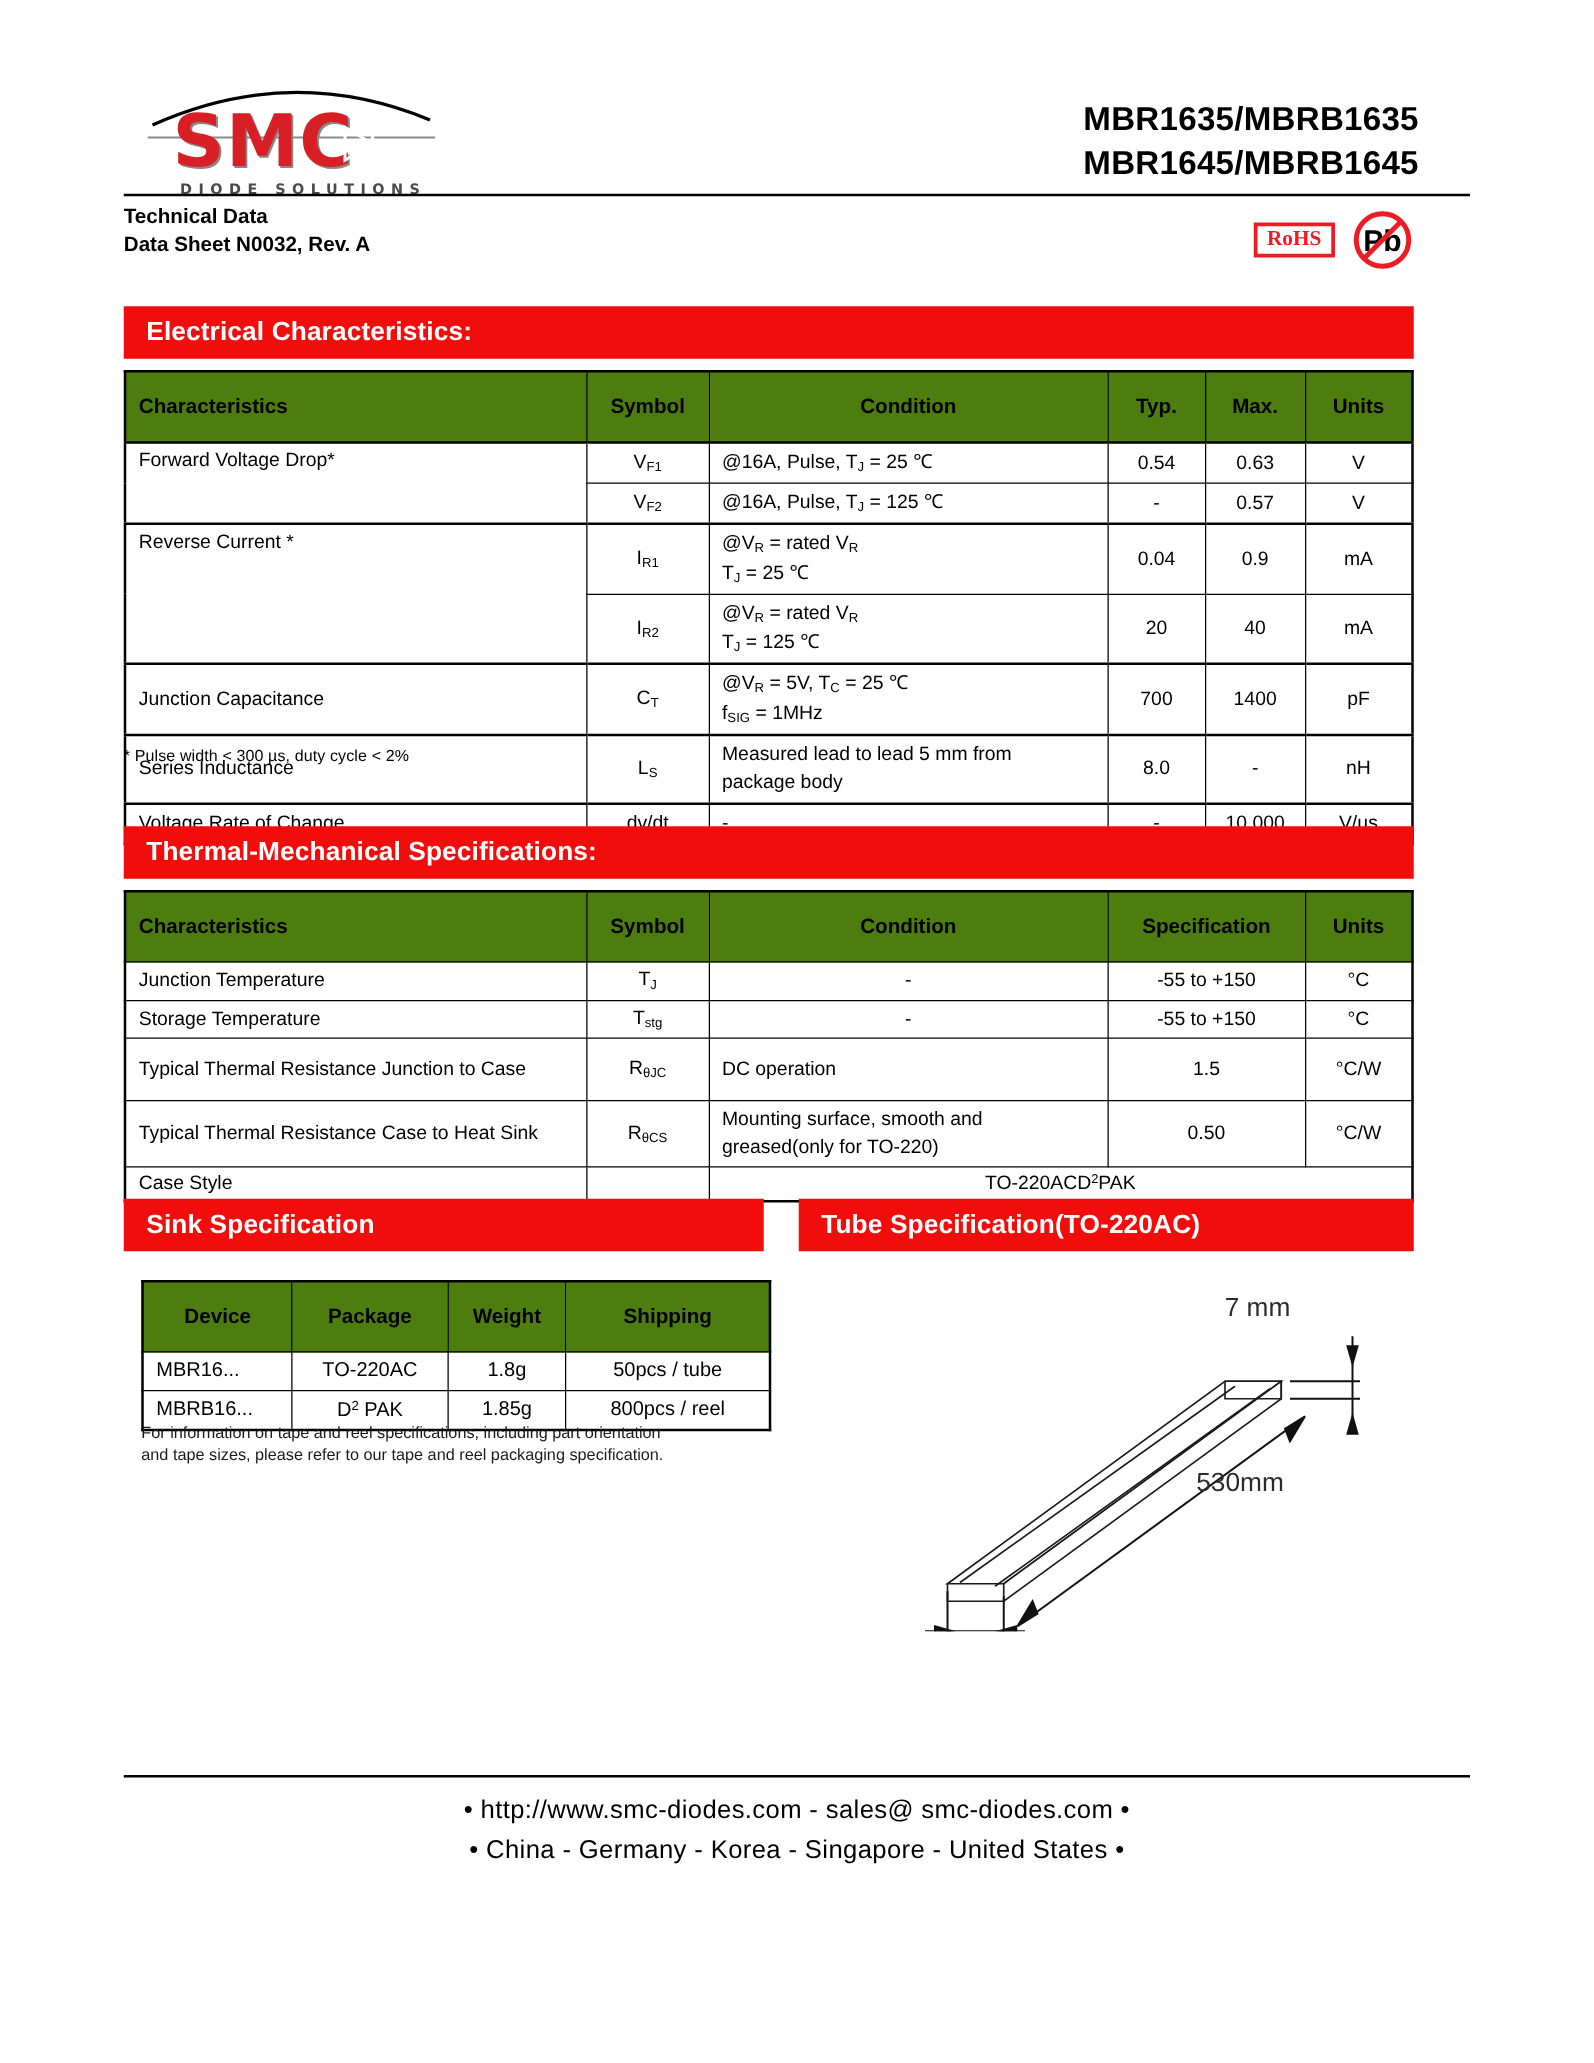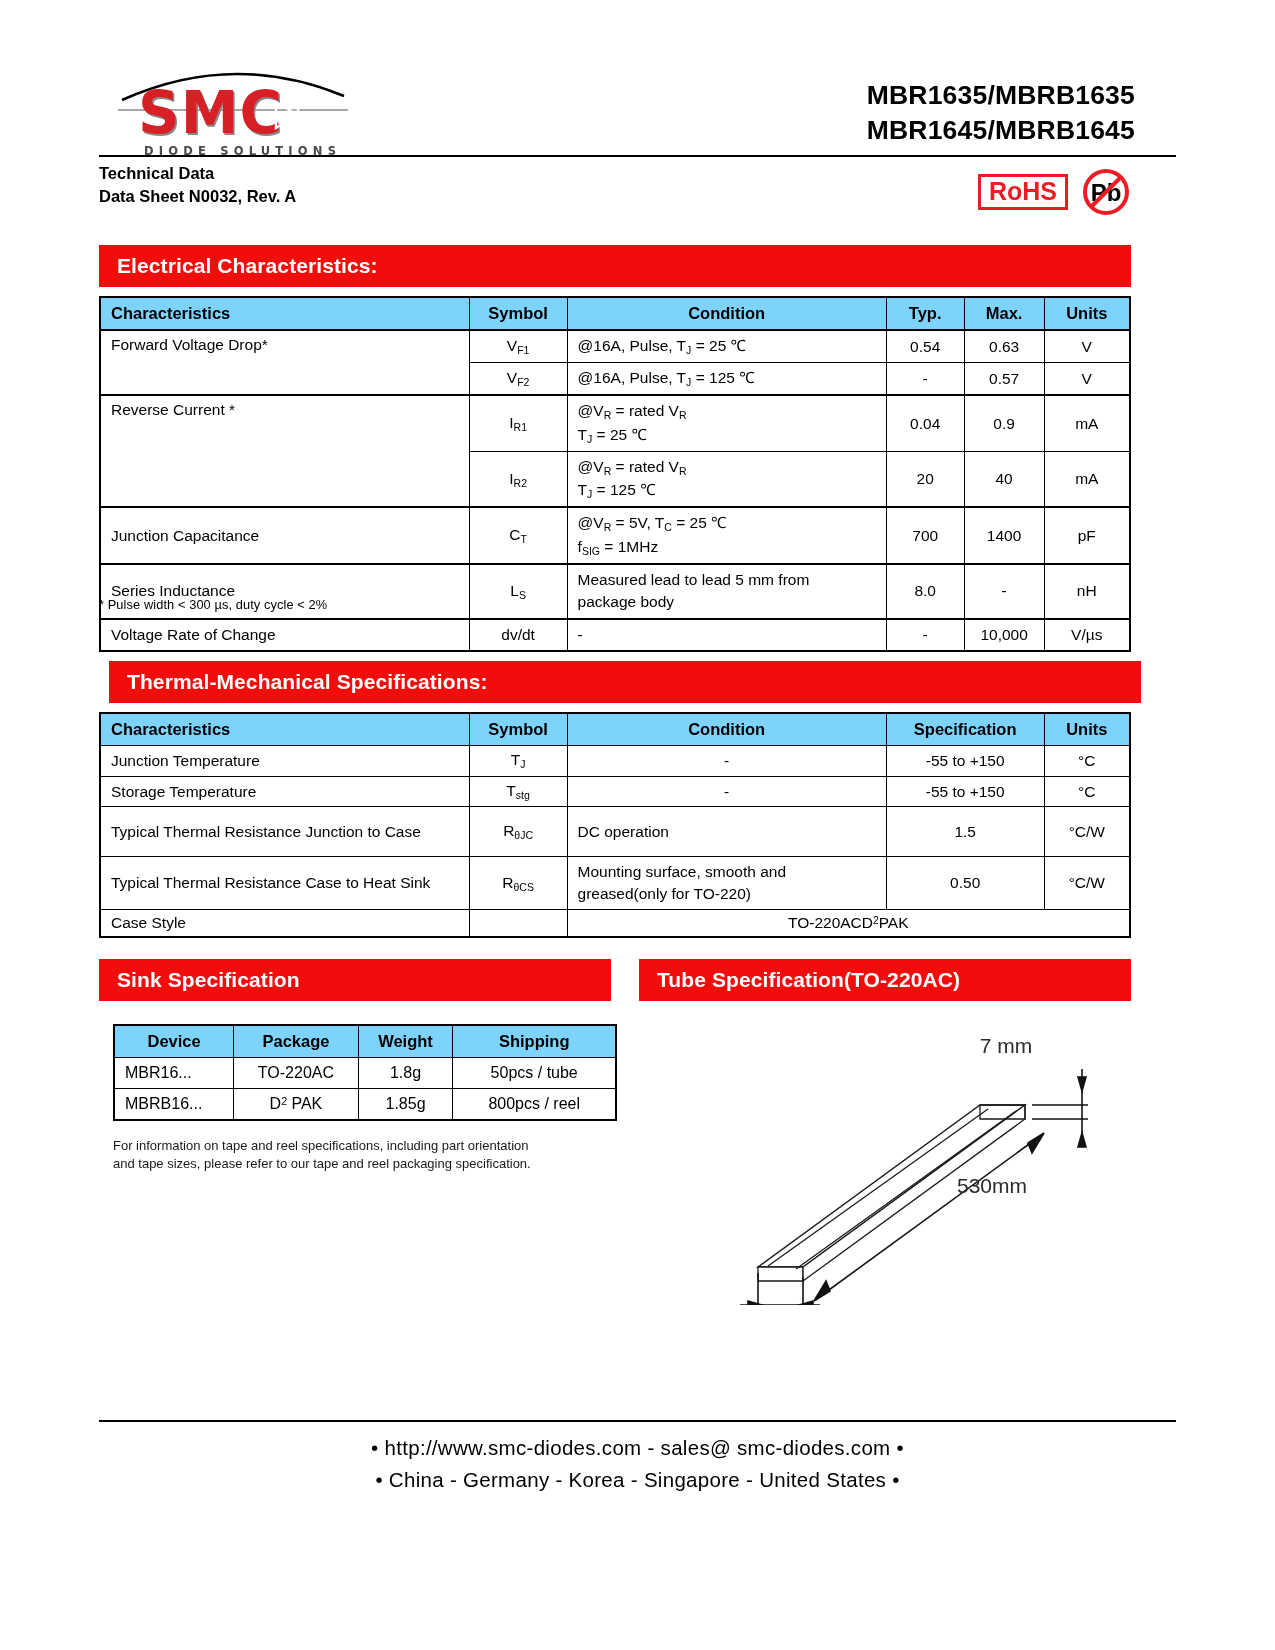--- a/index.html
+++ b/index.html
@@ -52,50 +52,50 @@
   .tech {
     position: absolute; left: 99px; top: 162px;
     font-weight: bold; font-size: 16.5px; line-height: 1.42;
   }
   .badges {
     position: absolute; right: 145px; top: 168px;
     display: flex; align-items: center; gap: 14px;
   }
   .rohs {
     border: 3px solid #EC1C24; color: #EC1C24;
-    font-weight: bold; font-size: 25px;
+    font-weight: bold; font-size: 17px;
     padding: 1px 8px 3px 8px; line-height: 1.05;
-    font-family: Liberation Sans, sans-serif;
+    font-family: Liberation Serif, serif;
   }
   .pbfree { position: relative; width: 48px; height: 48px; }
 
   
   .redbar {
     background: #F20D0D; color: #fff;
     font-weight: bold; font-size: 21px;
     padding: 9px 0 9px 18px;
     letter-spacing: 0.1px;
   }
   .sec-elec { position: absolute; left: 99px; top: 245px; width: 1032px; }
-  .sec-therm { position: absolute; left: 109px; top: 661px; width: 1032px; }
+  .sec-therm { position: absolute; left: 99px; top: 661px; width: 1032px; }
   .sec-tube1 { position: absolute; left: 99px; top: 959px; width: 512px; }
   .sec-tube2 { position: absolute; left: 639px; top: 959px; width: 492px; }
 
   
   table { border-collapse: collapse; font-size: 15.5px; }
   .dtable { position: absolute; border: 2.2px solid #000; }
   .dtable td, .dtable th {
     border: 1px solid #000;
     padding: 4px 6px;
     vertical-align: middle;
   }
   .dtable thead th {
-    background: #7dd3fc;
+    background: #4d7c0f;
     font-weight: bold; font-size: 16.5px;
-    padding: 6px 6px; text-align: center;
+    padding: 18px 6px; text-align: center;
   }
   .dtable thead th.left { text-align: left; padding-left: 10px; }
   .c { text-align: center; }
   .l { text-align: left; padding-left: 10px !important; }
   .thick-top { border-top: 2.2px solid #000 !important; }
   sub { font-size: 0.68em; vertical-align: -0.28em; }
   sup { font-size: 0.66em; vertical-align: 0.42em; }
 
   #elec-table { left: 99px; top: 296px; width: 1032px; }
   #elec-table td { height: 27px; }

